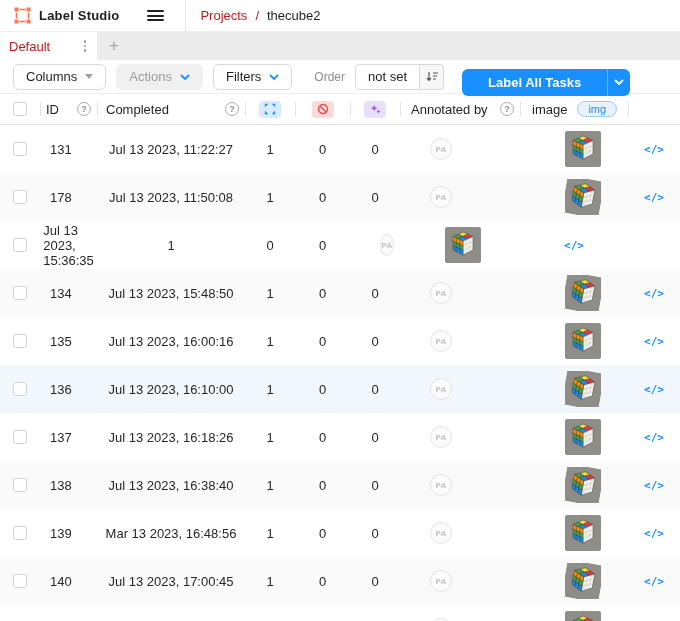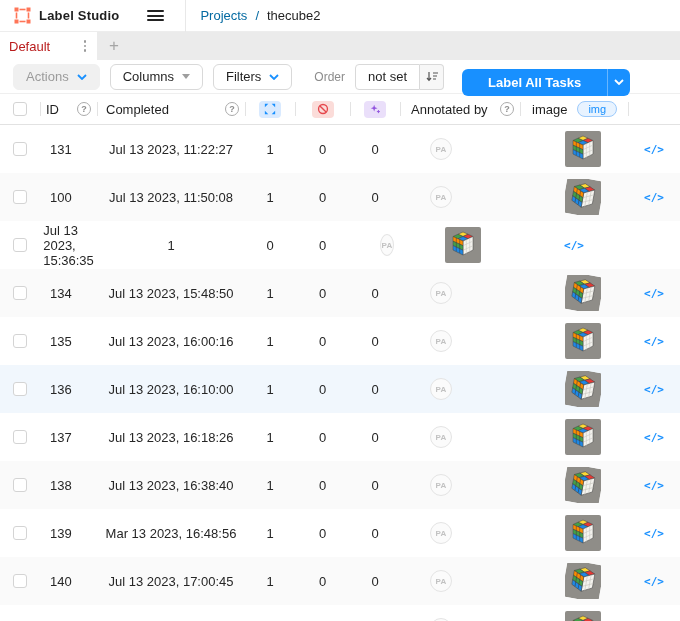--- a/index.html
+++ b/index.html
@@ -9,21 +9,21 @@
   
   .topbar { height:32px; display:flex; align-items:center; background:#fff;
     border-bottom:1px solid #ededed; }
   .logo-wrap { display:flex; align-items:center; gap:8px; padding:0 14px; }
   .app-title { font-size:13px; font-weight:700; letter-spacing:.2px; }
   .menu-btn { width:44px; height:32px; display:flex; align-items:center; justify-content:center; cursor:pointer; }
   .hamburger { width:17px; }
   .hamburger span { display:block; height:2px; background:#222; margin:2.5px 0; border-radius:1px; }
   .topbar-divider { width:1px; height:32px; background:#e8e8e8; margin-left:8px; }
   .breadcrumb { display:flex; align-items:center; gap:8px; padding-left:14px; font-size:13px; }
-  .crumb-muted { color:#0369a1; }
+  .crumb-muted { color:#b91c1c; }
   .crumb-current { color:#1f1f1f; }
 
   
   .tabbar { height:28px; background:#ebebeb; display:flex; align-items:stretch; }
   .tab { width:97px; background:#fff; display:flex; align-items:center; justify-content:space-between;
     padding:0 6px 0 9px; font-size:13px; color:#b91c1c; cursor:pointer; }
   .kebab { display:flex; flex-direction:column; gap:2px; padding:4px 5px; cursor:pointer; }
   .kebab i { width:2.5px; height:2.5px; border-radius:50%; background:#9a9a9a; }
   .add-tab { width:34px; display:flex; align-items:center; justify-content:center;
     color:#a5a5a5; font-size:17px; cursor:pointer; }
@@ -138,29 +138,29 @@
         <i></i>
         <i></i>
       </span>
   </div>
   <div class="add-tab">
     <span>+</span>
   </div>
 </div>
 
 <div class="toolbar">
+  <div class="btn">
+    <span>Columns</span>
+    <span class="caret-tri"></span>
+  </div>
   <div class="btn btn-disabled">
     <span>Actions</span>
     <svg width="10" height="6" viewBox="0 0 10 6">
       <path d="M1 1l4 4 4-4" stroke="#1890ff" stroke-width="1.8" fill="none"></path>
       </svg>
-  </div>
-  <div class="btn">
-    <span>Columns</span>
-    <span class="caret-tri"></span>
   </div>
   <div class="btn">
     <span>Filters</span>
     <svg width="10" height="6" viewBox="0 0 10 6">
       <path d="M1 1l4 4 4-4" stroke="#1890ff" stroke-width="1.8" fill="none"></path>
       </svg>
   </div>
   <span class="order-label">Order</span>
   <div class="order-group">
     <div class="order-value">
@@ -270,21 +270,21 @@
     <div class="cell center">
       <span class="code-icon">&lt;/&gt;</span>
     </div>
   </div>
 
   <div class="row grid-cols">
     <div class="cell c-check">
       <span class="checkbox"></span>
     </div>
     <div class="cell c-id">
-      <span>100</span>
+      <span>178</span>
     </div>
     <div class="cell center">
       <span>Jul 13 2023, 11:50:08</span>
     </div>
     <div class="cell center">
       <span>1</span>
     </div>
     <div class="cell center">
       <span>0</span>
     </div>

